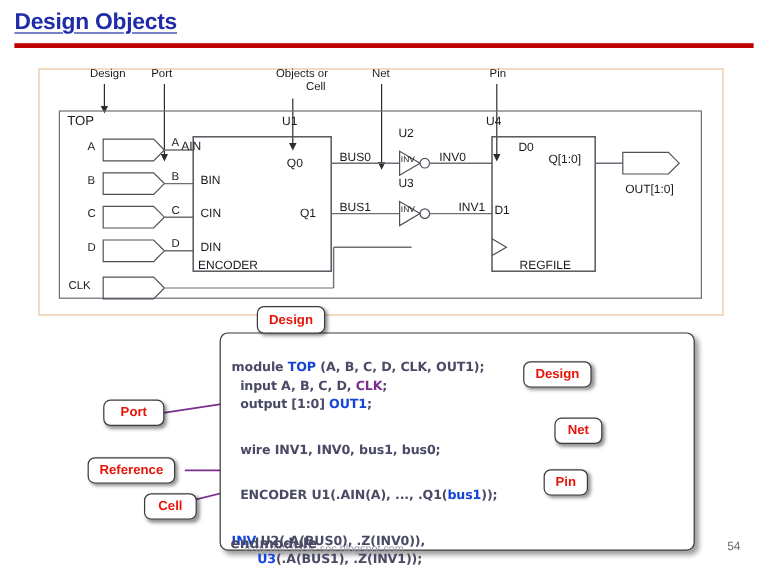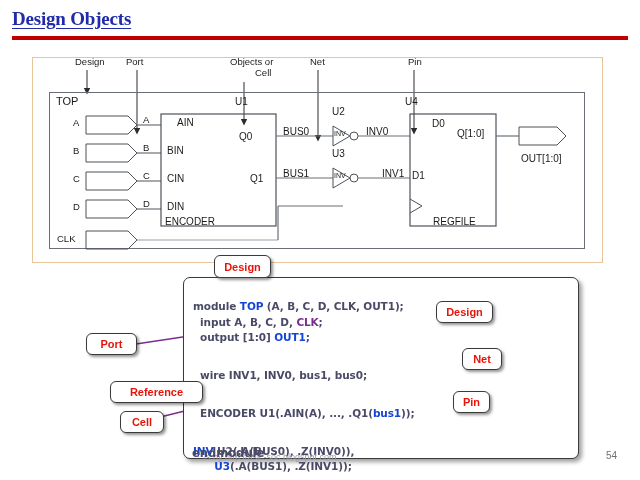--- a/index.html
+++ b/index.html
@@ -8,21 +8,20 @@
     font-family:"Liberation Sans","DejaVu Sans",sans-serif;
     position:relative;
   }
   
   #slide-title{
     position:absolute;left:12px;top:8px;
     font-size:19px;font-weight:bold;color:#1F2BA8;
     letter-spacing:-0.2px;
     text-decoration:underline;text-decoration-color:#1F2BA8;
     text-underline-offset:3px;
-    font-family:Liberation Serif, serif;
   }
   #title-rule{
     position:absolute;left:12px;top:36px;width:616px;height:4px;
     background:#C00000;
   }
   
   #diagram-panel{
     position:absolute;left:32px;top:57px;width:571px;height:206px;
     border:1.5px solid #E8C49A;background:#ffffff;box-sizing:border-box;
   }
@@ -153,21 +152,21 @@
   <div class="dglabel" style="left:40px;top:88px;">B</div>
   <div class="dglabel" style="left:40px;top:116px;">C</div>
   <div class="dglabel" style="left:40px;top:144px;">D</div>
   <div class="dglabel" style="left:24px;top:176px;">CLK</div>
 
   <div class="dglabel" style="left:110px;top:57px;">A</div>
   <div class="dglabel" style="left:110px;top:85px;">B</div>
   <div class="dglabel" style="left:110px;top:113px;">C</div>
   <div class="dglabel" style="left:110px;top:141px;">D</div>
 
-  <div class="dglabel" style="left:144px;top:59px;font-size:10px;">AIN</div>
+  <div class="dglabel" style="left:118px;top:59px;font-size:10px;">AIN</div>
   <div class="dglabel" style="left:134px;top:87px;font-size:10px;">BIN</div>
   <div class="dglabel" style="left:134px;top:115px;font-size:10px;">CIN</div>
   <div class="dglabel" style="left:134px;top:143px;font-size:10px;">DIN</div>
   <div class="dglabel" style="left:132px;top:158px;font-size:10px;">ENCODER</div>
   <div class="dglabel" style="left:202px;top:38px;font-size:10px;">U1</div>
   <div class="dglabel" style="left:206px;top:73px;font-size:10px;">Q0</div>
   <div class="dglabel" style="left:217px;top:115px;font-size:10px;">Q1</div>
 
   <div class="dglabel" style="left:250px;top:68px;font-size:10px;">BUS0</div>
   <div class="dglabel" style="left:250px;top:110px;font-size:10px;">BUS1</div>
@@ -228,15 +227,15 @@
 </div>
 
 <div id="watermark">is by http://asic-soc.blogspot.com</div>
 <div id="endmodule">endmodule</div>
 <div id="page-number">54</div>
 
 <div class="callout" style="left:214px;top:255px;width:57px;height:23px;">Design</div>
 <div class="callout" style="left:436px;top:301px;width:57px;height:22px;">Design</div>
 <div class="callout" style="left:86px;top:333px;width:51px;height:22px;">Port</div>
 <div class="callout" style="left:462px;top:348px;width:40px;height:22px;">Net</div>
-<div class="callout" style="left:73px;top:381px;width:93px;height:22px;margin-left:37px;">Reference</div>
+<div class="callout" style="left:73px;top:381px;width:73px;height:22px;">Reference</div>
 <div class="callout" style="left:453px;top:391px;width:37px;height:22px;">Pin</div>
 <div class="callout" style="left:120px;top:411px;width:44px;height:22px;">Cell</div>
 
 </body></html>

